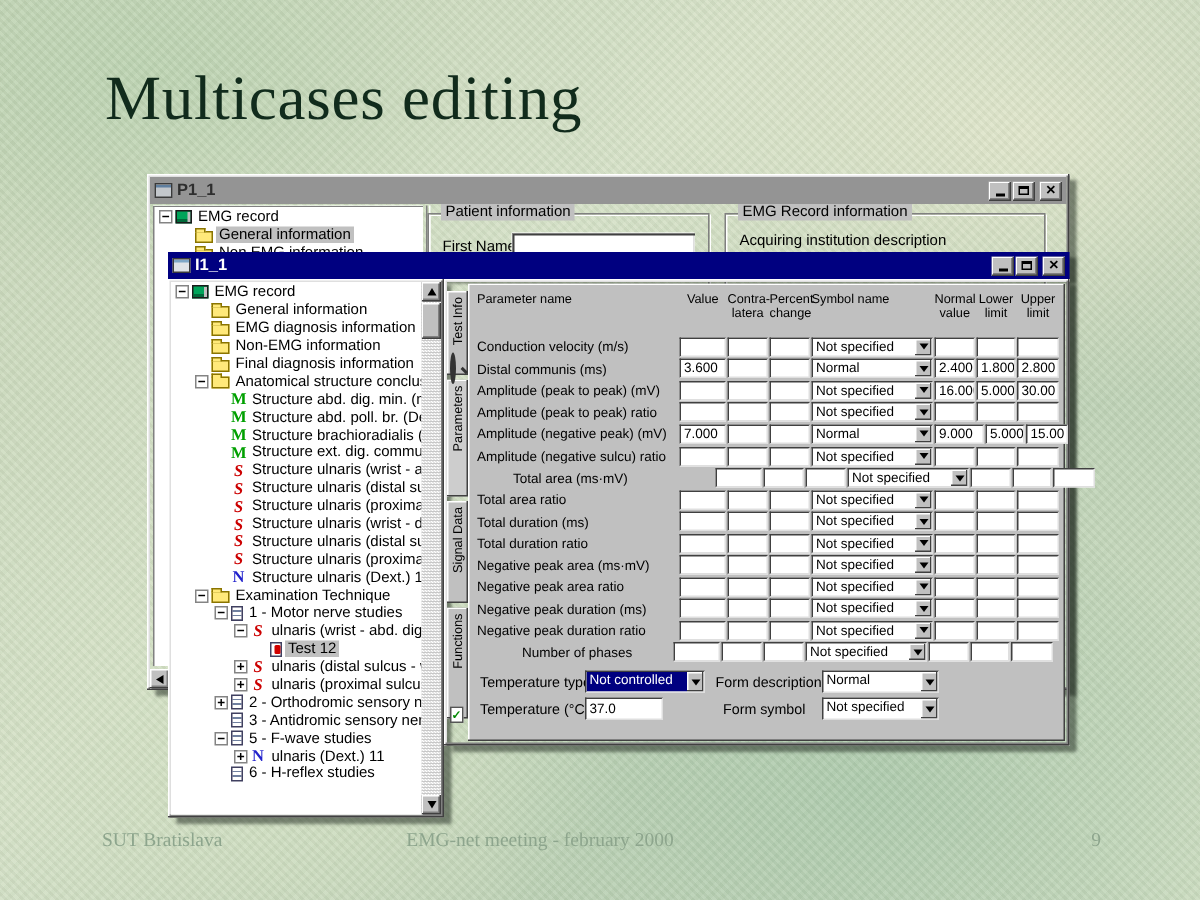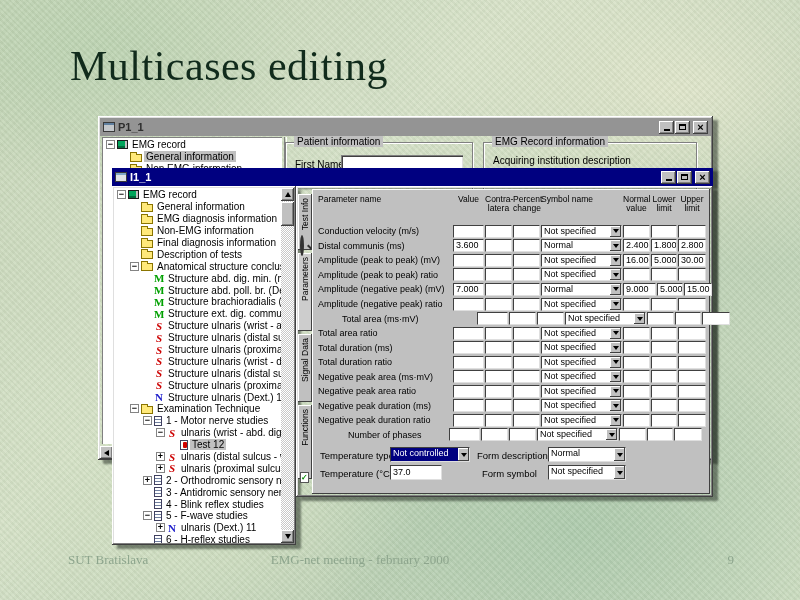--- a/index.html
+++ b/index.html
@@ -244,24 +244,20 @@
           <span class="tlabel">EMG diagnosis information</span>
         </div>
         <div class="trow" style="padding-left: 27px;">
           <span class="ti ti-folder"></span>
           <span class="tlabel">Non-EMG information</span>
         </div>
         <div class="trow" style="padding-left: 27px;">
           <span class="ti ti-folder"></span>
           <span class="tlabel">Final diagnosis information</span>
         </div>
-        <div class="trow" style="padding-left: 27px;">
-          <span class="ti ti-folder"></span>
-          <span class="tlabel">Description of tests</span>
-        </div>
         <div class="trow" style="padding-left: 16px;">
           <span class="exp">−</span>
           <span class="ti ti-folder"></span>
           <span class="tlabel">Anatomical structure conclusion</span>
         </div>
         <div class="trow" style="padding-left: 40px;">
           <span class="ti ti-letter ti-M">M</span>
           <span class="tlabel">Structure abd. dig. min. (man</span>
         </div>
         <div class="trow" style="padding-left: 40px;">
@@ -334,24 +330,20 @@
           <span class="tlabel">ulnaris (proximal sulcus</span>
         </div>
         <div class="trow" style="padding-left: 29px;">
           <span class="exp">+</span>
           <span class="ti ti-doc"></span>
           <span class="tlabel">2 - Orthodromic sensory nerv</span>
         </div>
         <div class="trow" style="padding-left: 40px;">
           <span class="ti ti-doc"></span>
           <span class="tlabel">3 - Antidromic sensory nerve</span>
-        </div>
-        <div class="trow" style="padding-left: 40px;">
-          <span class="ti ti-doc"></span>
-          <span class="tlabel">4 - Blink reflex studies</span>
         </div>
         <div class="trow" style="padding-left: 29px;">
           <span class="exp">−</span>
           <span class="ti ti-doc"></span>
           <span class="tlabel">5 - F-wave studies</span>
         </div>
         <div class="trow" style="padding-left: 42px;">
           <span class="exp">+</span>
           <span class="ti ti-letter ti-N">N</span>
           <span class="tlabel">ulnaris (Dext.) 11</span>
@@ -477,21 +469,21 @@
               <span class="ctext">Normal</span>
               <span class="cbtn">
                 <span class="arr-down"></span>
               </span>
             </span>
             <span class="pbox" style="width: 33px; flex: 0 0 auto;">9.000</span>
             <span class="pbox" style="width: 26px; flex: 0 0 auto;">5.000</span>
             <span class="pbox" style="width: 28px; flex: 0 0 auto;">15.00</span>
           </div>
           <div class="prow">
-            <span class="pname" style="width: 134px; flex: 0 0 auto;">Amplitude (negative peak) ratio</span>
+            <span class="pname" style="width: 134px; flex: 0 0 auto;">Amplitude (negative sulcu) ratio</span>
             <span class="pbox" style="width: 31px; flex: 0 0 auto;"></span>
             <span class="pbox" style="width: 27px; flex: 0 0 auto;"></span>
             <span class="pbox" style="width: 27px; flex: 0 0 auto;"></span>
             <span class="combo" style="width: 81px; flex: 0 0 auto;">
               <span class="ctext">Not specified</span>
               <span class="cbtn">
                 <span class="arr-down"></span>
               </span>
             </span>
             <span class="pbox" style="width: 27px; flex: 0 0 auto;"></span>

